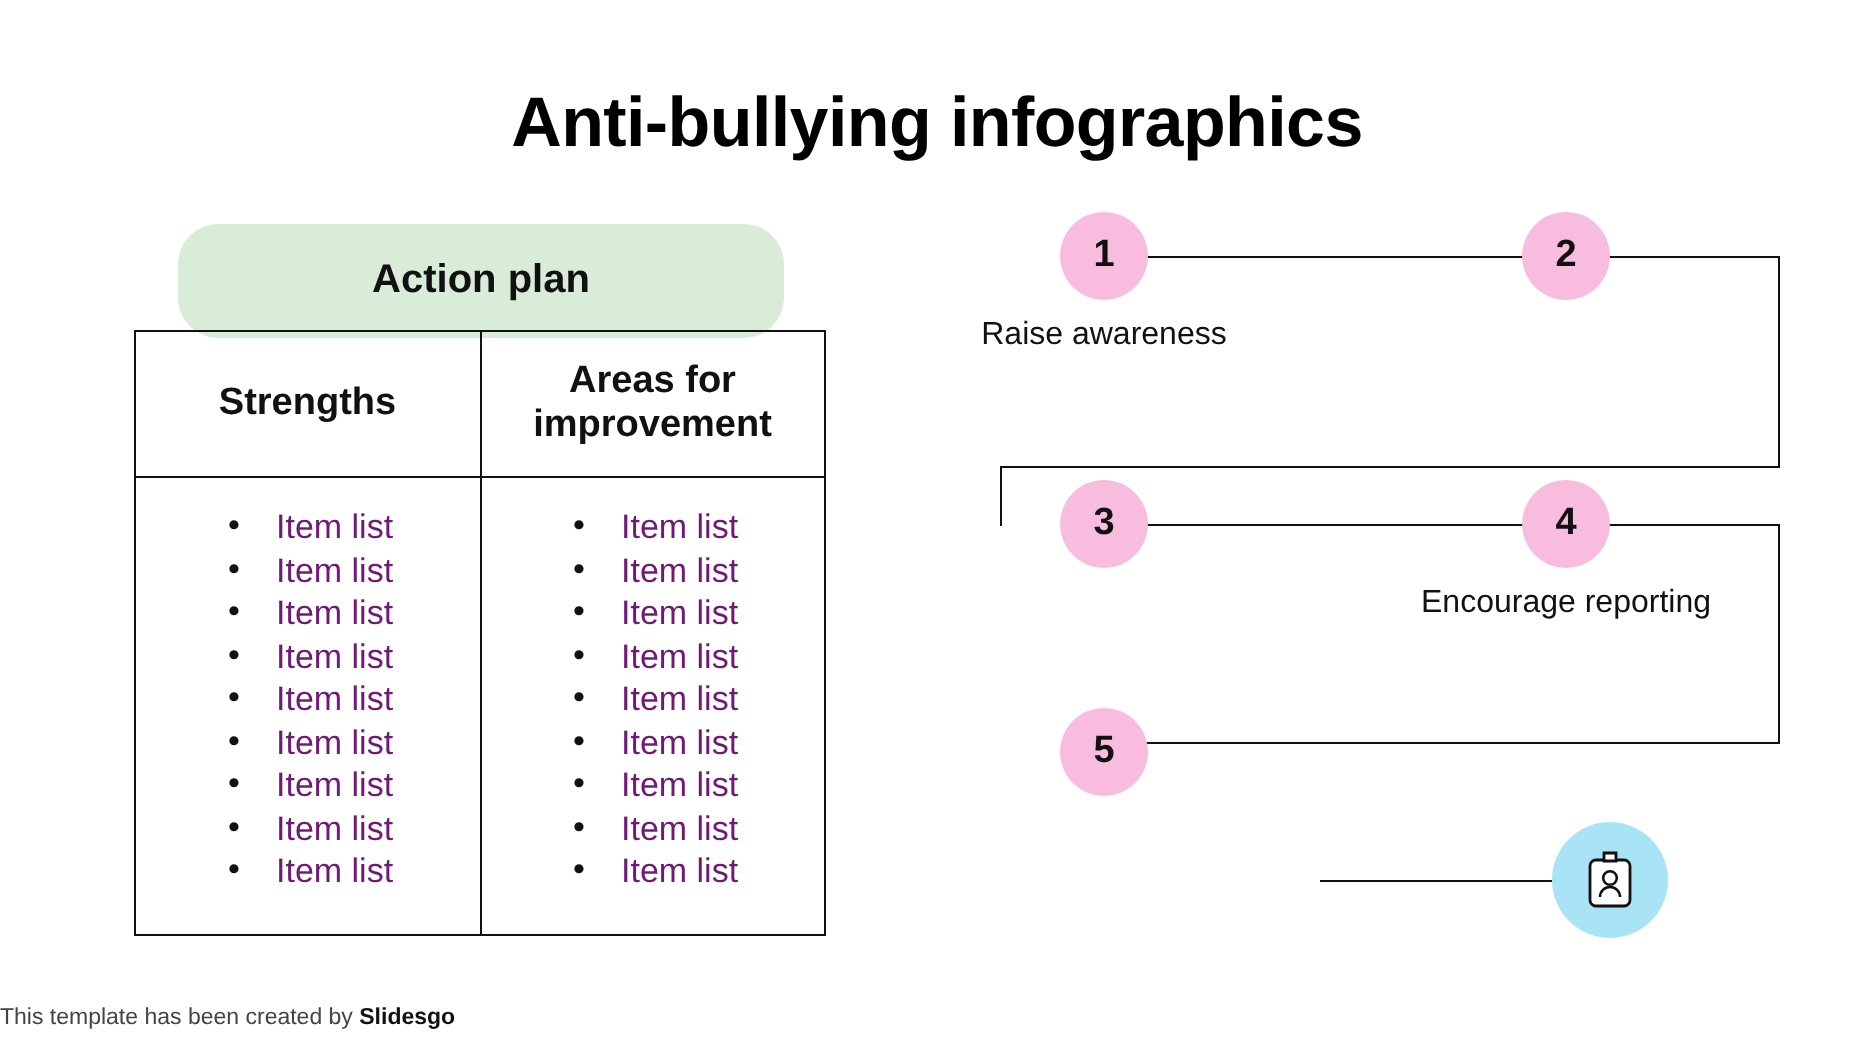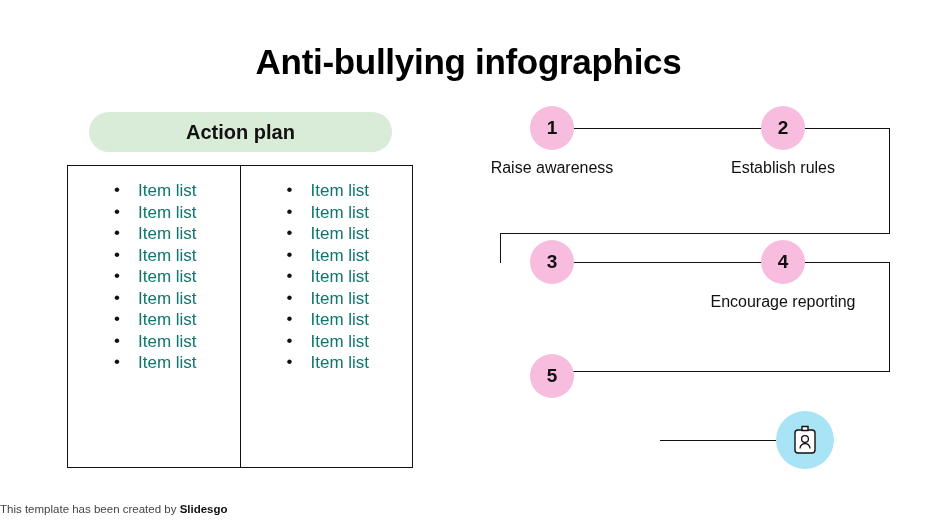--- a/index.html
+++ b/index.html
@@ -32,21 +32,21 @@
     letter-spacing: -0.3px;
     color: #000000;
   }
 
   
   .action-pill {
     position: absolute;
     left: 89px;
     top: 112px;
     width: 303px;
-    height: 40px;
+    height: 57px;
     border-radius: 20px;
     background: #d8ecd8;
     display: flex;
     align-items: center;
     justify-content: center;
     font-size: 20px;
     font-weight: bold;
     color: #111111;
   }
   .table {
@@ -95,21 +95,21 @@
   .table-body ul {
     margin: 0;
     padding: 0 0 0 46px;
     list-style: none;
   }
   .table-body li {
     font-size: 17px;
     line-height: 21.5px;
     position: relative;
     padding-left: 24px;
-    color: #0f766e;
+    color: #701a75;
   }
   .table-body li::before {
     content: "\2022";
     position: absolute;
     left: 0;
     top: -1px;
     font-size: 17px;
     color: #111111;
   }
 
@@ -182,20 +182,24 @@
 
 <div class="slide">
 
   <div id="page-title">Anti-bullying infographics</div>
 
   <div class="action-pill">
     <span>Action plan</span>
   </div>
 
   <div class="table">
+    <div class="table-head">
+      <div class="cell left-col">Strengths</div>
+      <div class="cell">Areas for improvement</div>
+    </div>
     <div class="table-body">
       <div class="col left-col">
         <ul>
           <li>Item list</li>
           <li>Item list</li>
           <li>Item list</li>
           <li>Item list</li>
           <li>Item list</li>
           <li>Item list</li>
           <li>Item list</li>
@@ -235,21 +239,20 @@
       <div class="circle">
         <span>1</span>
       </div>
       <div class="label">Raise awareness</div>
     </div>
 
     <div class="step" style="left:223px; top:6px;">
       <div class="circle">
         <span>2</span>
       </div>
-      <div class="label">Establish rules</div>
     </div>
 
     <div class="step" style="left:-8px; top:140px;">
       <div class="circle">
         <span>3</span>
       </div>
     </div>
 
     <div class="step" style="left:223px; top:140px;">
       <div class="circle">

